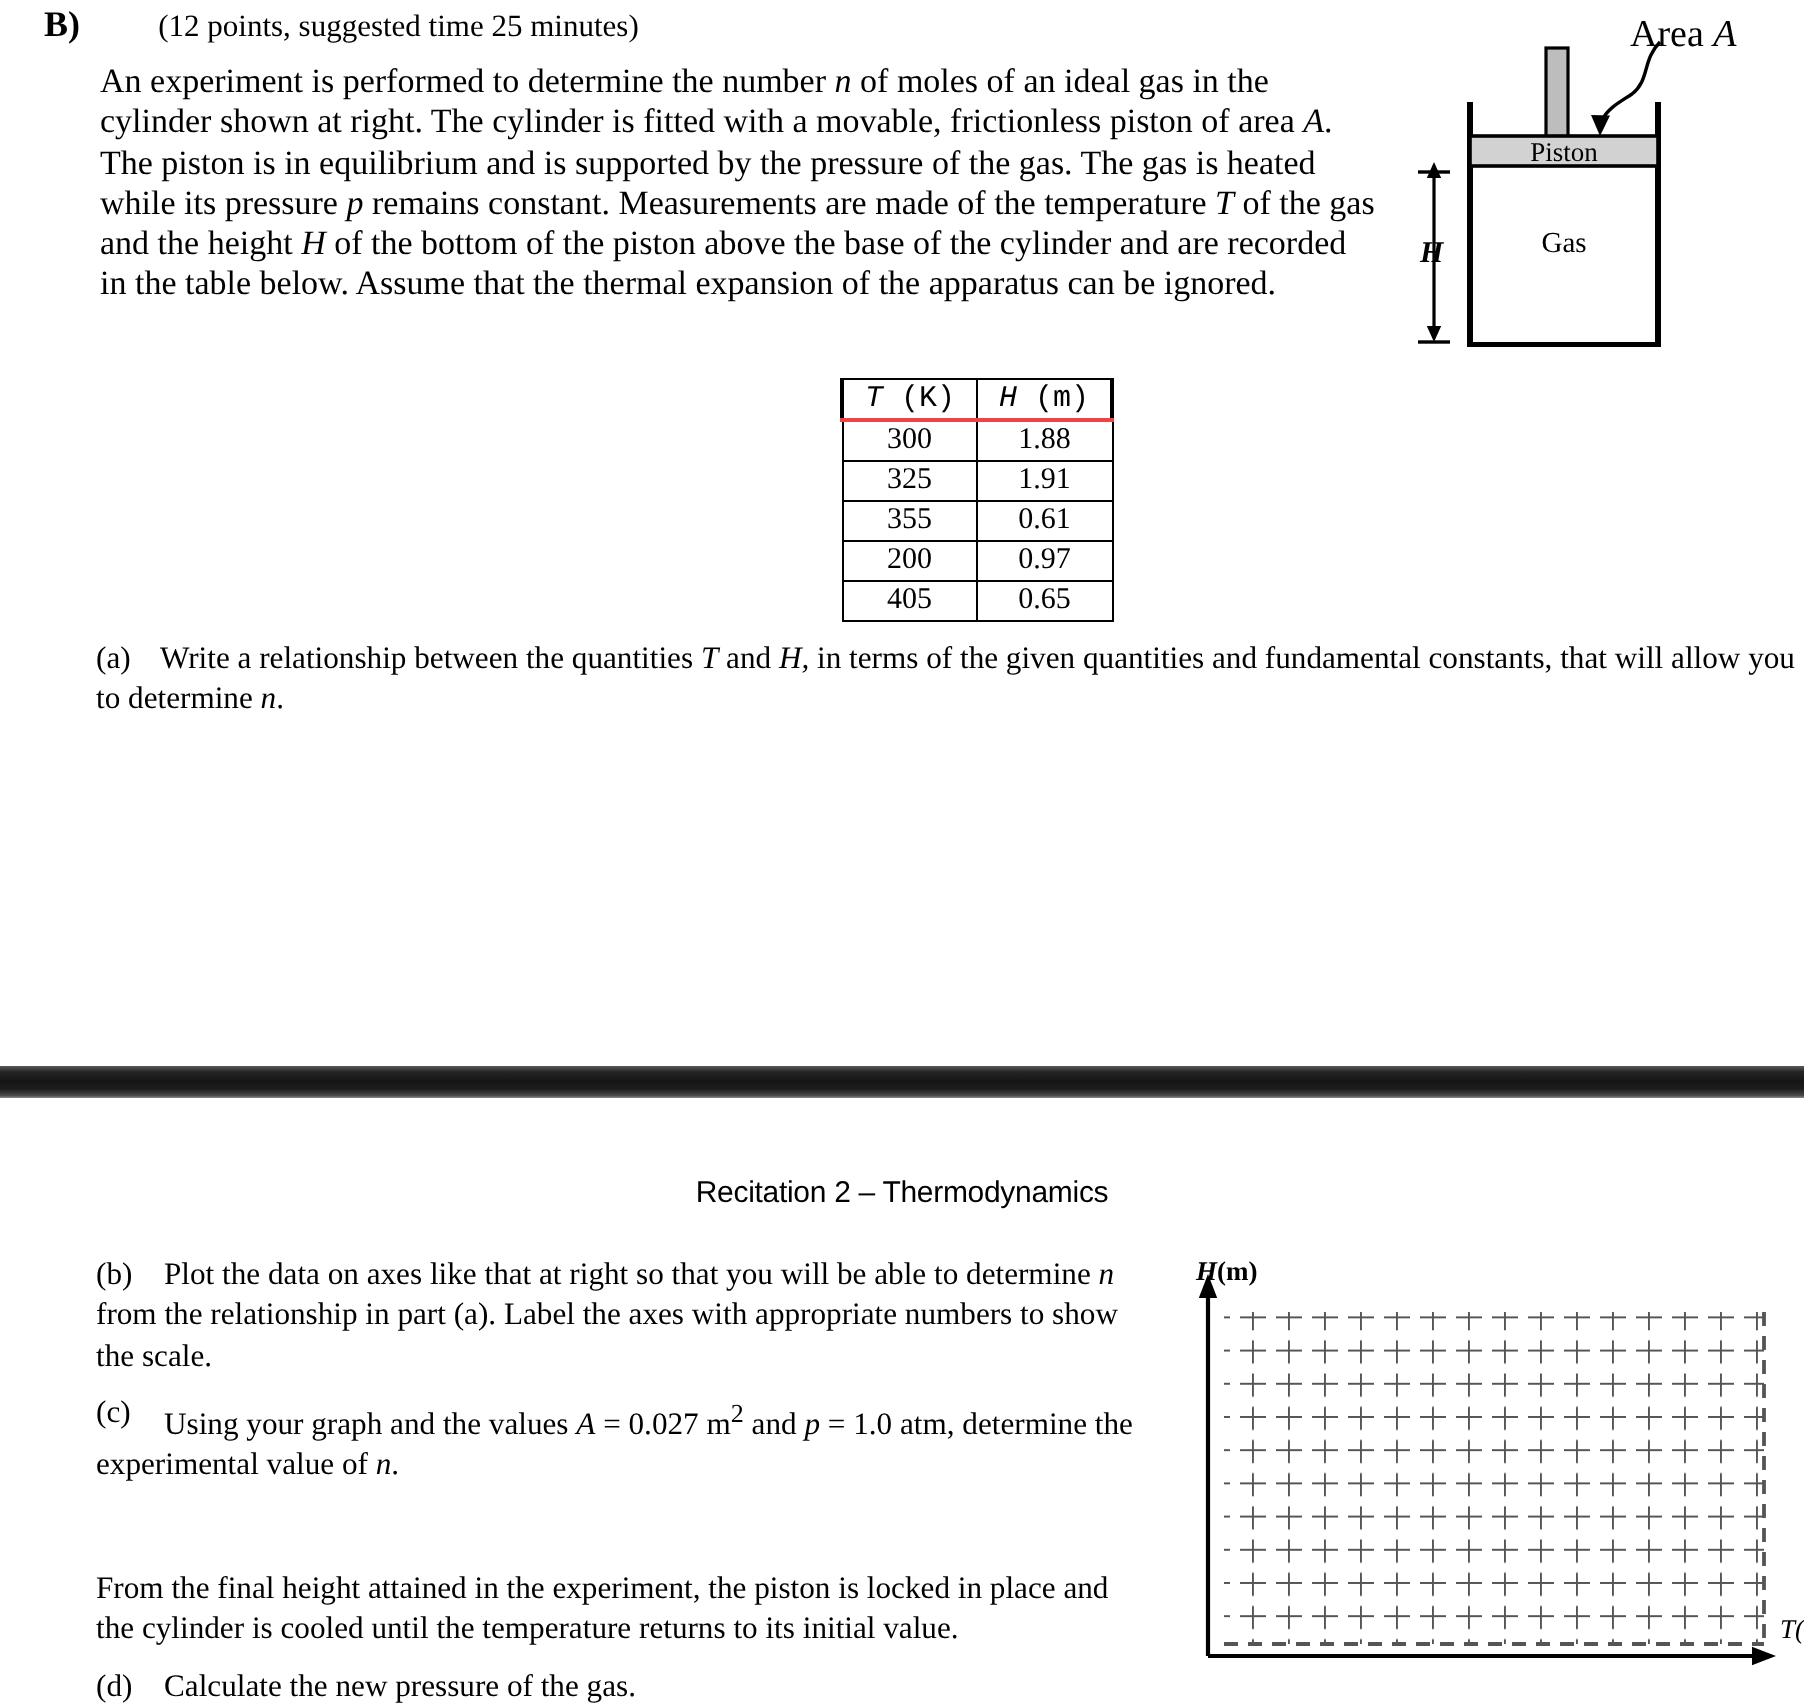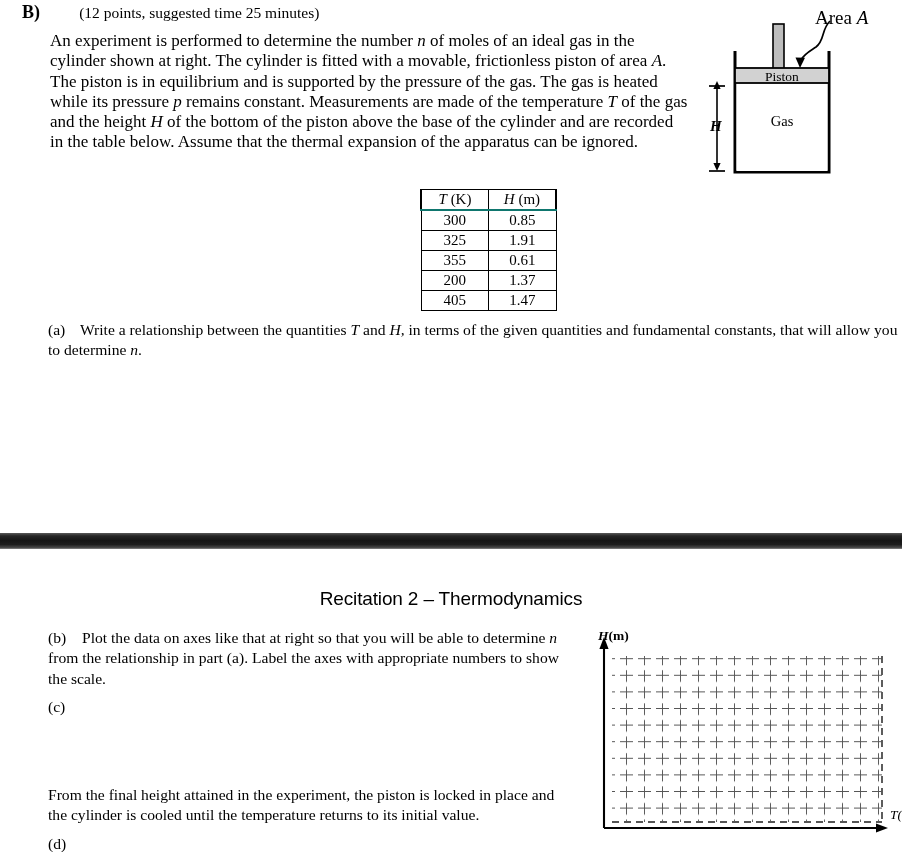--- a/index.html
+++ b/index.html
@@ -65,22 +65,23 @@
   table.data-table td {
     border: 1px solid #000;
     width: 62px;
     height: 19px;
     text-align: center;
     padding: 0 2px;
     font-weight: normal;
     line-height: 19px;
   }
   table.data-table th {
-    border-bottom: 2px solid #0f766e;
+    border-bottom: 2px solid #ef4444;
     font-size: 15px;
+    font-family: Liberation Mono, monospace;
   }
   table.data-table tr:first-child th:first-child { border-left: 2px solid #000; }
   table.data-table tr:first-child th:last-child { border-right: 2px solid #000; }
 
   
   #cylinder-figure {
     position: absolute;
     left: 700px;
     top: 0px;
     width: 202px;
@@ -131,21 +132,21 @@
     width: 902px;
     height: 303px;
   }
   .recitation-title {
     position: absolute;
     left: 0;
     top: 39px;
     width: 902px;
     text-align: center;
     font-family: "Liberation Sans", sans-serif;
-    font-size: 19px;
+    font-size: 15px;
     letter-spacing: -0.15px;
   }
 
   .qblock {
     position: absolute;
     font-size: 15.6px;
     line-height: 20.3px;
     width: 520px;
   }
   .qblock .lbl {
@@ -212,37 +213,37 @@
     <table class="data-table">
       <thead>
         <tr>
           <th><span class="it">T</span> (K)</th>
           <th><span class="it">H</span> (m)</th>
         </tr>
       </thead>
       <tbody>
         <tr>
           <td>300</td>
-          <td>0.85</td>
+          <td>1.88</td>
         </tr>
         <tr>
           <td>325</td>
           <td>1.91</td>
         </tr>
         <tr>
           <td>355</td>
           <td>0.61</td>
         </tr>
         <tr>
           <td>200</td>
-          <td>1.37</td>
+          <td>0.97</td>
         </tr>
         <tr>
           <td>405</td>
-          <td>1.47</td>
+          <td>0.65</td>
         </tr>
       </tbody>
     </table>
   </div>
 
   <svg id="cylinder-figure" viewBox="0 0 202 190" width="202" height="190">
 
     <rect x="73" y="24" width="11" height="48" fill="#bdbdbd" stroke="#000" stroke-width="1.6"></rect>
 
     <path d="M 35 51 L 35 172 L 129 172 L 129 51" fill="none" stroke="#000" stroke-width="3"></path>
@@ -289,28 +290,33 @@
     <span class="lbl">(b)</span>
     <span class="body">
       Plot the data on axes like that at right so that you will be able to
       determine <span class="it">n</span> from the relationship in part (a). Label the axes with
       appropriate numbers to show the scale.
     </span>
   </div>
 
   <div class="qblock" id="q-c">
     <span class="lbl">(c)</span>
+    <span class="body">
+      Using your graph and the values <span class="it">A</span> = 0.027 m<sup>2</sup> and <span class="it">p</span> = 1.0 atm,
+      determine the experimental value of <span class="it">n</span>.
+    </span>
   </div>
 
   <div class="qblock noindent" id="q-para">
     <span class="body">From the final height attained in the experiment, the piston is locked in place and the cylinder is cooled until the temperature returns to its initial value.</span>
   </div>
 
   <div class="qblock" id="q-d">
     <span class="lbl">(d)</span>
+    <span class="body">Calculate the new pressure of the gas.</span>
   </div>
 
   <svg id="graph-figure" viewBox="0 0 312 227" width="312" height="227">
     <defs>
       <pattern id="dashgrid" width="18" height="16.6" patternUnits="userSpaceOnUse">
         <path d="M 0 0 L 18 0" fill="none" stroke="#555555" stroke-width="1.9" stroke-dasharray="7 5"></path>
         <path d="M 0 0 L 0 16.6" fill="none" stroke="#555555" stroke-width="1.9" stroke-dasharray="7 5"></path>
       </pattern>
     </defs>
 

